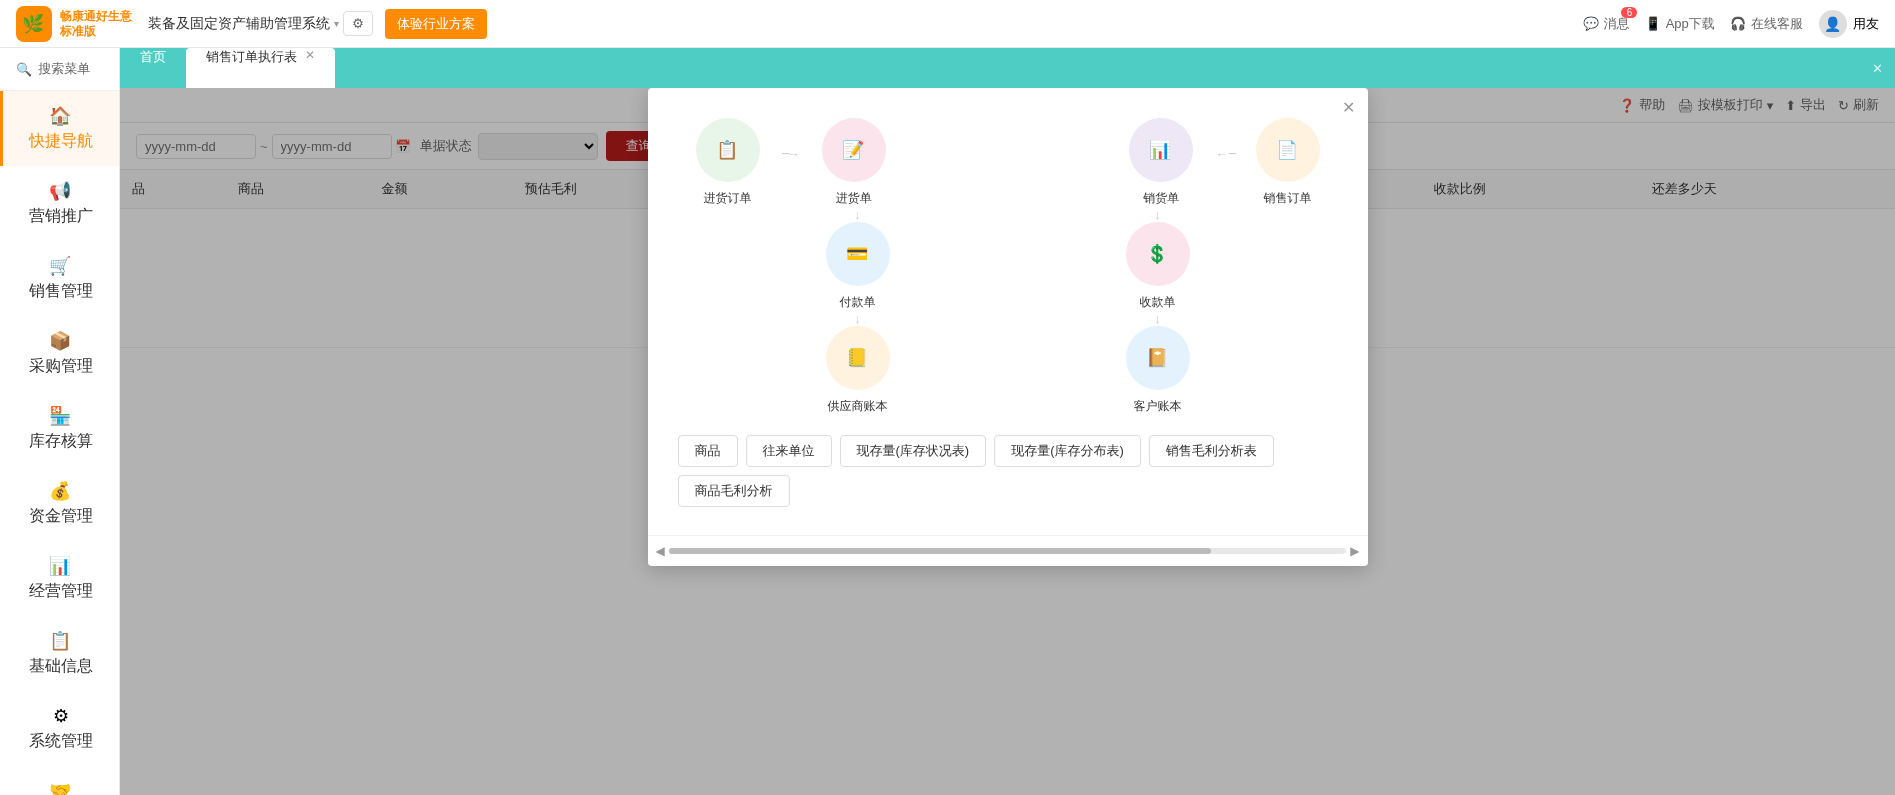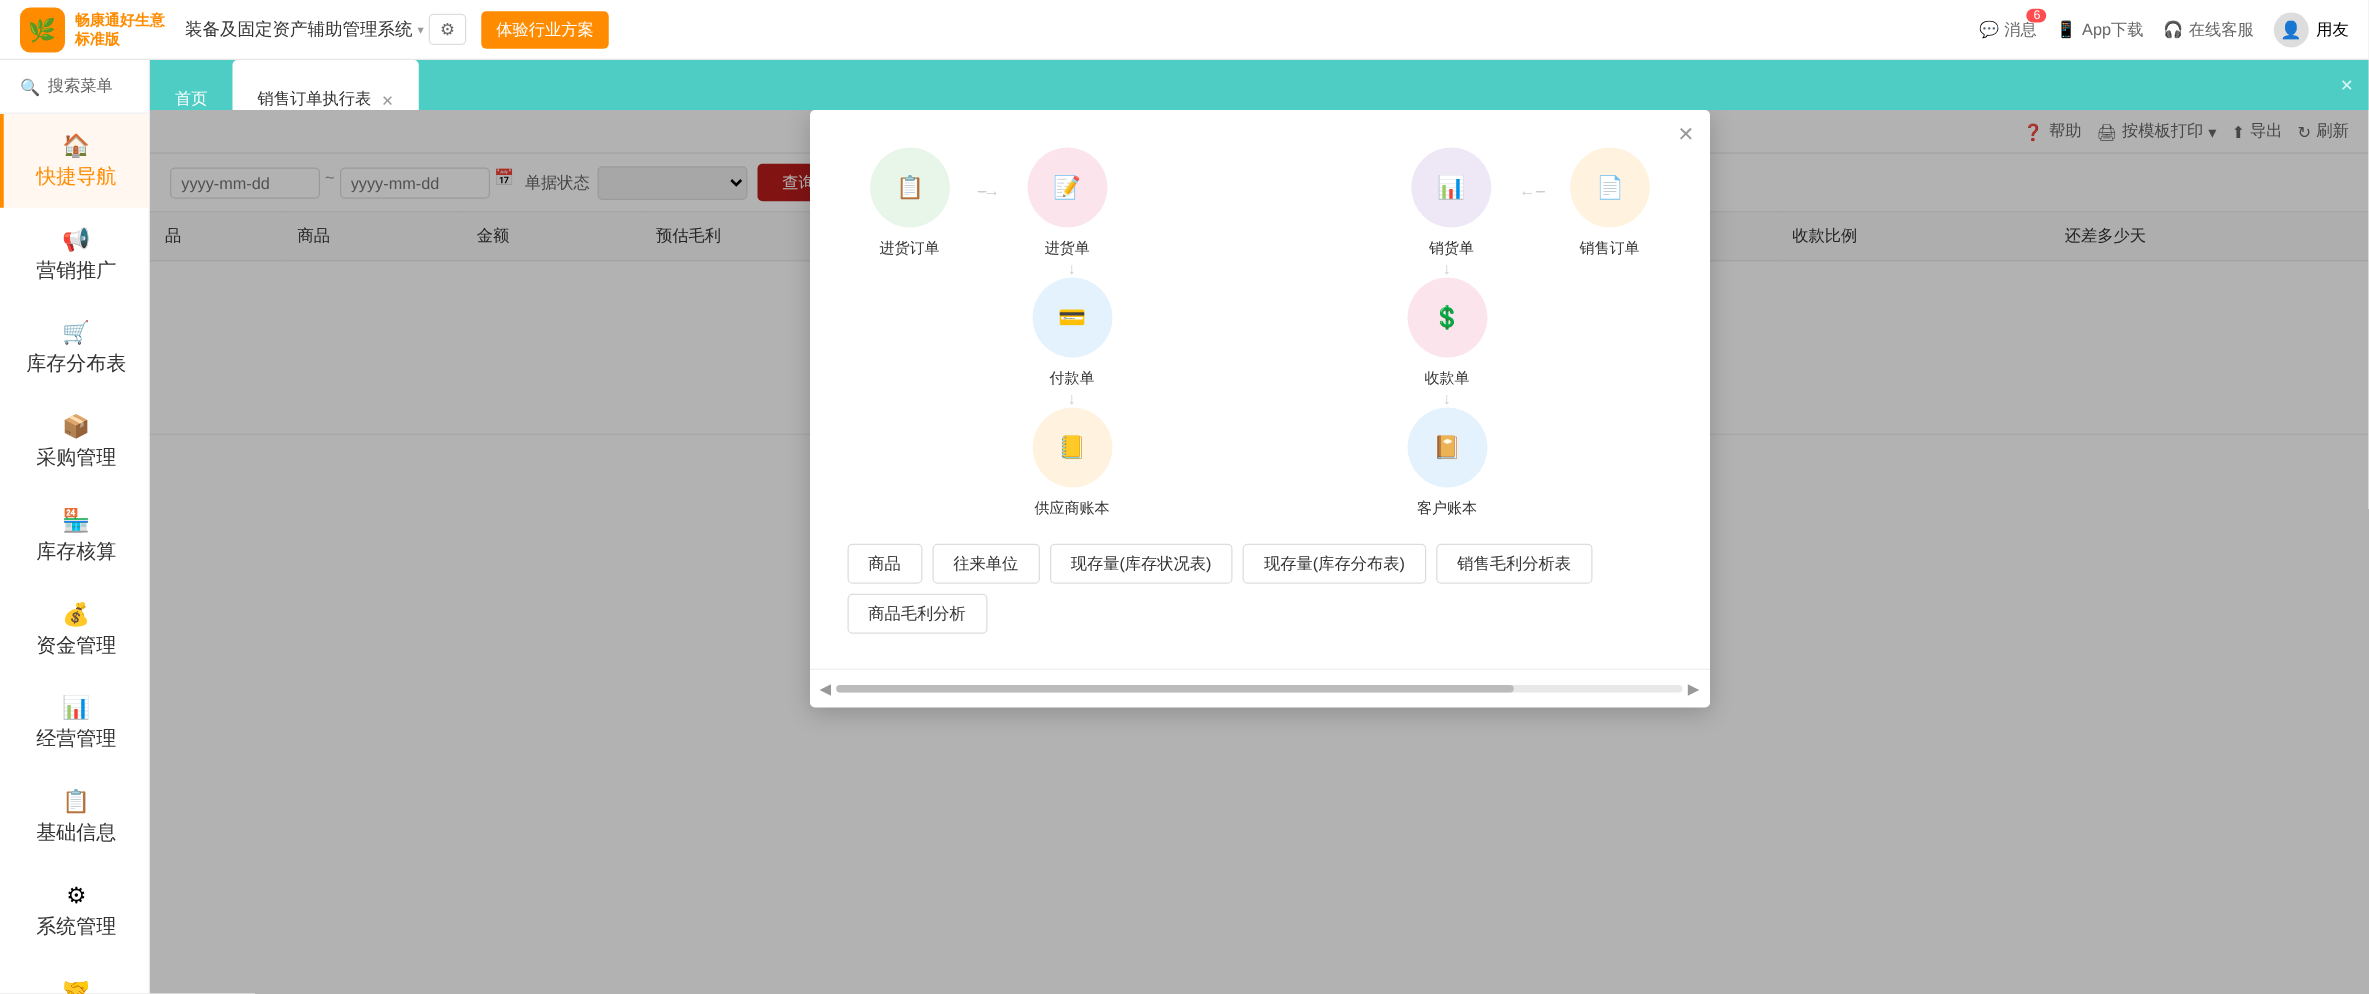--- a/index.html
+++ b/index.html
@@ -31,21 +31,21 @@
     .search-menu { display: flex; align-items: center; gap: 6px; padding: 12px 16px; color: #666; font-size: 13px; cursor: pointer; border-bottom: 1px solid #f0f0f0; }
     .sidebar-nav { flex: 1; overflow-y: auto; }
     .nav-item { display: flex; flex-direction: column; align-items: center; padding: 14px 8px; cursor: pointer; gap: 4px; border-left: 3px solid transparent; }
     .nav-item.active { background: #fff7f0; border-left: 3px solid #ff8c00; }
     .nav-item-icon { font-size: 18px; }
     .nav-item-label { font-size: 16px; color: #333; }
     .nav-item.active .nav-item-label { color: #ff8c00; }
 
     
     .tab-bar { background: #4ecdc4; display: flex; align-items: center; height: 40px; padding: 0 0; flex-shrink: 0; }
-    .tab-item { padding: 0 20px; height: 40px; display: flex; align-items: flex-end; cursor: pointer; font-size: 13px; color: rgba(255,255,255,0.8); position: relative; }
+    .tab-item { padding: 0 20px; height: 40px; display: flex; align-items: flex-start; cursor: pointer; font-size: 13px; color: rgba(255,255,255,0.8); position: relative; }
     .tab-item.home { background: transparent; color: white; }
     .tab-item.active-tab { background: #fff; color: #333; border-radius: 4px 4px 0 0; }
     .tab-close { margin-left: 8px; color: #999; font-size: 12px; cursor: pointer; }
 
     
     .page-content { flex: 1; overflow: hidden; position: relative; background: #fff; }
     .toolbar-btn { display: flex; align-items: center; gap: 4px; color: #666; font-size: 13px; cursor: pointer; }
     .toolbar-btn-default { background: #fff; color: #666; border: 1px solid #ddd; border-radius: 4px; padding: 5px 10px; font-size: 12px; cursor: pointer; }
     .search-field { display: flex; align-items: center; gap: 6px; }
     .search-label { color: #666; font-size: 13px; }
@@ -82,21 +82,21 @@
     
     .guide-scroll { border-top: 1px solid #f0f0f0; padding: 8px; display: flex; align-items: center; gap: 4px; }
     .scroll-track { flex: 1; height: 6px; background: #e8e8e8; border-radius: 3px; position: relative; }
     .scroll-thumb { width: 80%; height: 100%; background: #bbb; border-radius: 3px; position: absolute; left: 0; }
     .scroll-arrow { color: #999; cursor: pointer; font-size: 12px; }
 
     
     .right-content { flex: 1; display: flex; flex-direction: column; }
     .content-toolbar { display: flex; align-items: center; justify-content: flex-end; gap: 12px; padding: 8px 16px; background: #fff; border-bottom: 1px solid #e8e8e8; }
     .content-search { display: flex; align-items: center; gap: 8px; padding: 8px 16px; background: #fff; border-bottom: 1px solid #e8e8e8; flex-wrap: wrap; }
-    .date-range { display: flex; gap: 4px; }
+    .date-range { display: flex; align-items: center; gap: 4px; }
     .to-text { color: #999; }
     .expand-cond { color: #4ecdc4; font-size: 12px; cursor: pointer; display: flex; align-items: center; gap: 2px; }
     .query-btn { background: #b91c1c; color: white; border: none; border-radius: 4px; padding: 6px 20px; cursor: pointer; font-size: 13px; }
   </style>
 </head>
 <body>
 
 <div class="app-container">
 
   <div class="top-bar">
@@ -147,21 +147,21 @@
         <div class="nav-item active">
           <span class="nav-item-icon">🏠</span>
           <span class="nav-item-label">快捷导航</span>
         </div>
         <div class="nav-item">
           <span class="nav-item-icon">📢</span>
           <span class="nav-item-label">营销推广</span>
         </div>
         <div class="nav-item">
           <span class="nav-item-icon">🛒</span>
-          <span class="nav-item-label">库存分布表</span>
+          <span class="nav-item-label">销售管理</span>
         </div>
         <div class="nav-item">
           <span class="nav-item-icon">📦</span>
           <span class="nav-item-label">采购管理</span>
         </div>
         <div class="nav-item">
           <span class="nav-item-icon">🏪</span>
           <span class="nav-item-label">库存核算</span>
         </div>
         <div class="nav-item">

